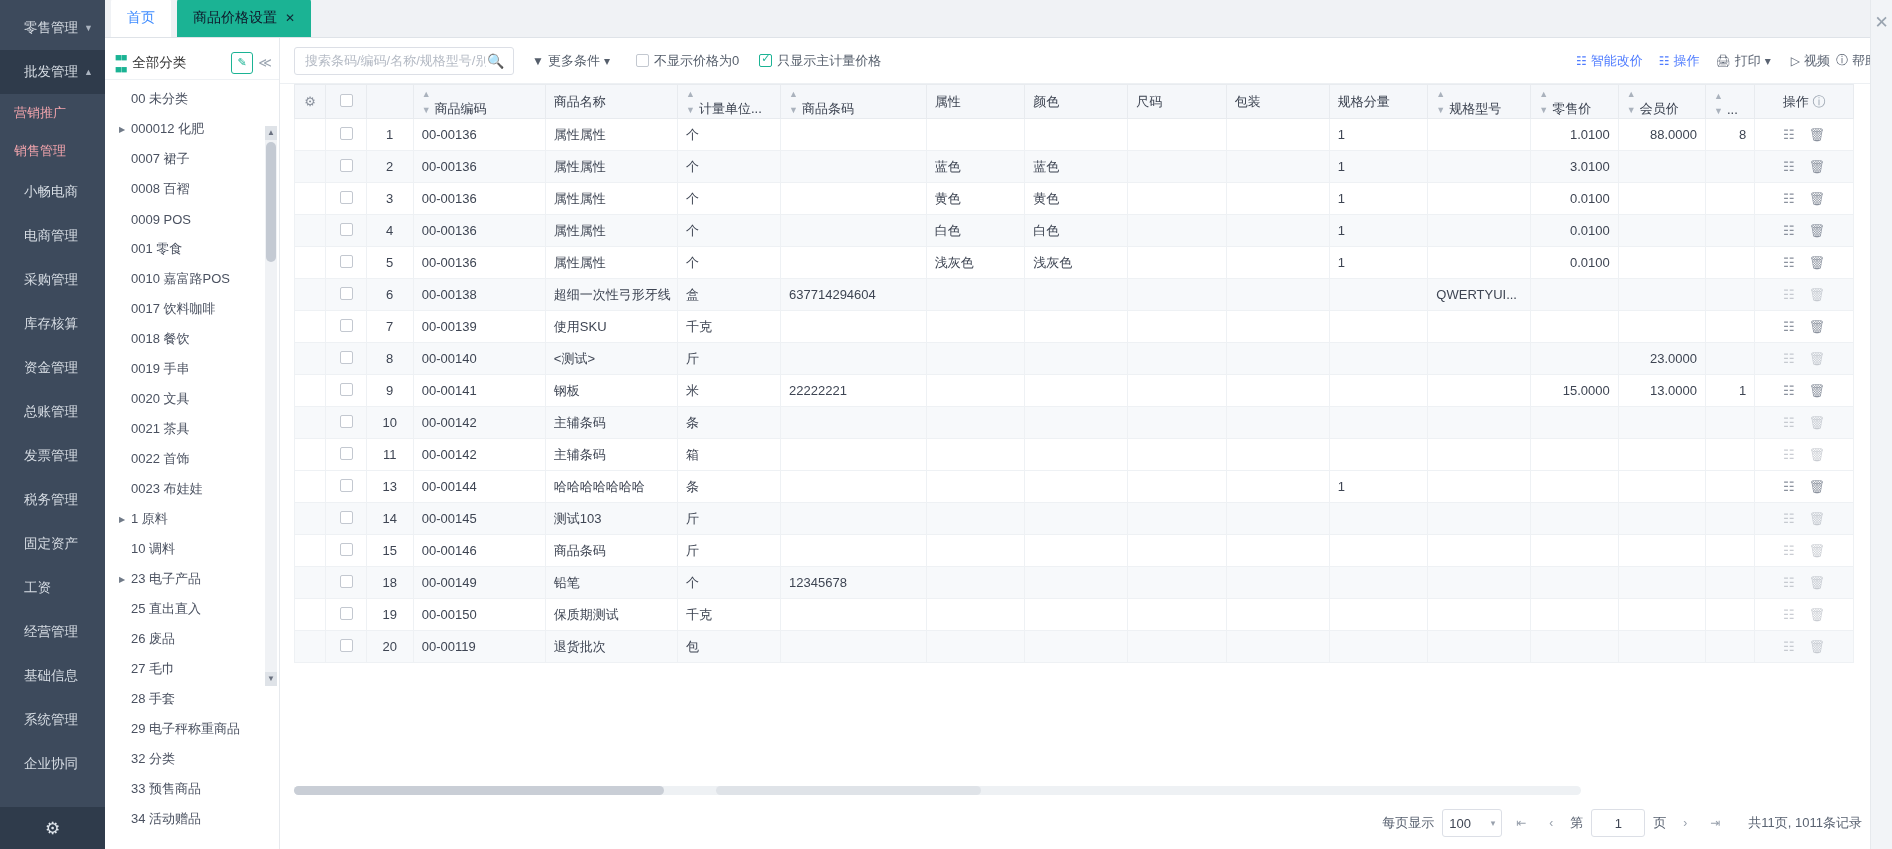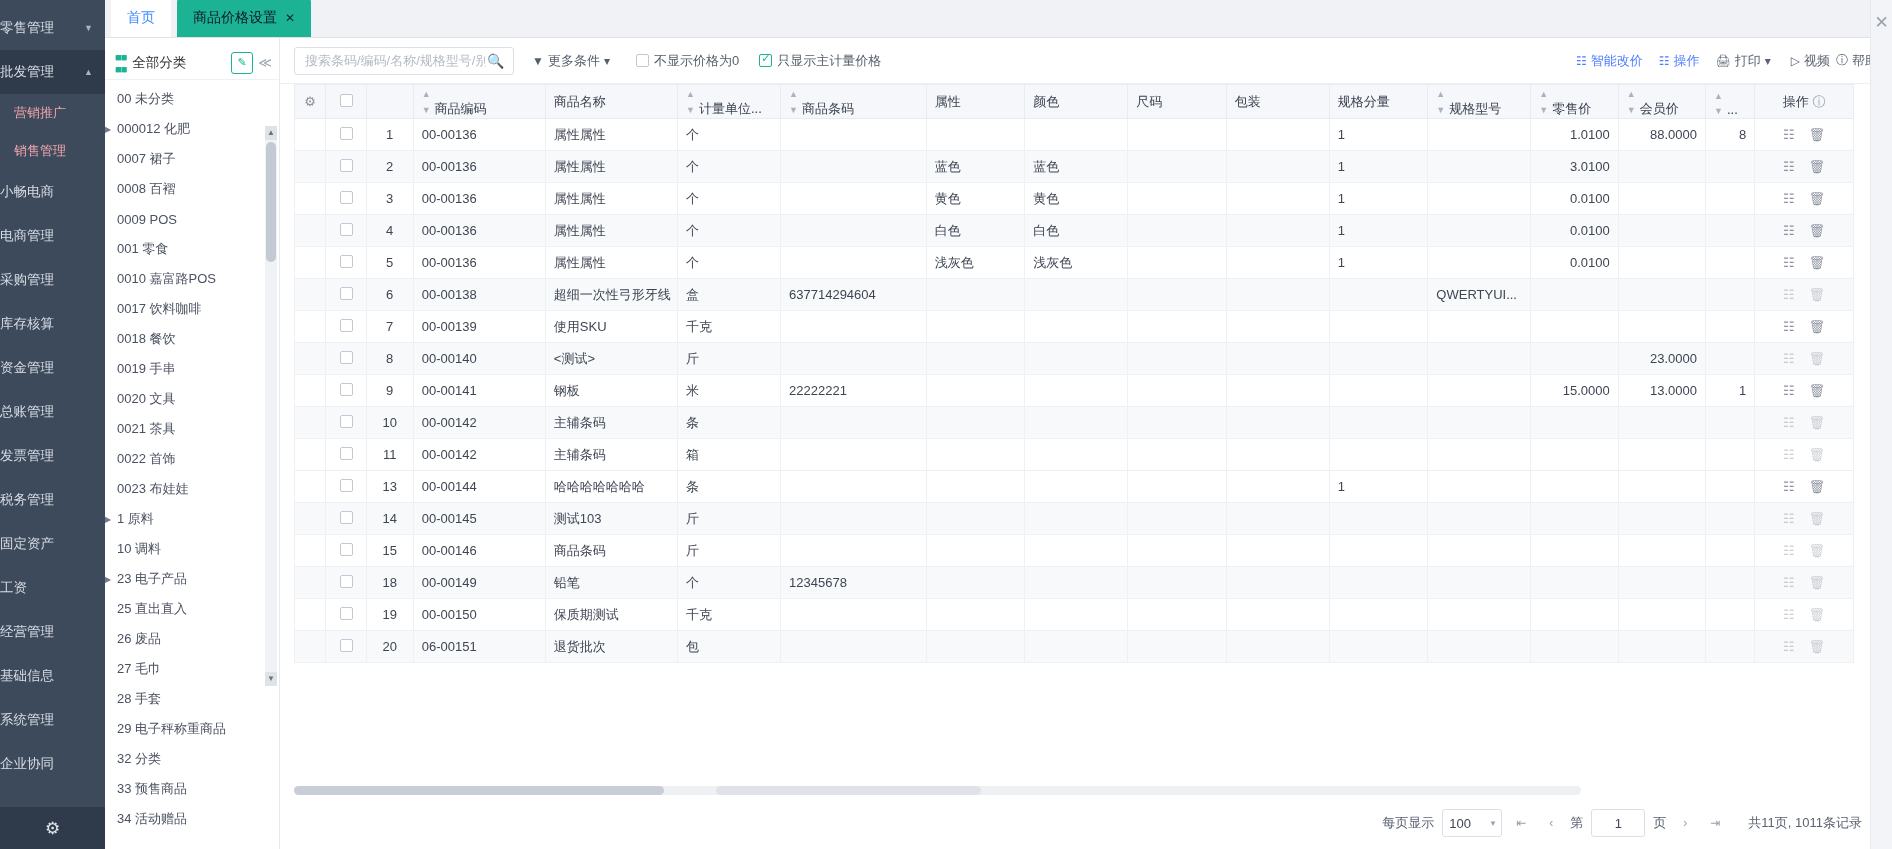--- a/index.html
+++ b/index.html
@@ -18,21 +18,21 @@
   .leftnav {
     width: 105px; flex: 0 0 105px; height: 849px;
     background: #3d4a5c;
     color: #c8cfd8;
     position: relative;
     overflow: hidden;
   }
   .ln-top { height: 6px; }
   .ln-item {
     height: 44px; display: flex; align-items: center;
-    padding-left: 0; font-size: 13.5px; color: #d7dde4;
+    padding-left: 24px; font-size: 13.5px; color: #d7dde4;
     position: relative;
   }
   .ln-item.active { background: #2f3b4b; }
   .ln-item .caret { margin-left: auto; margin-right: 12px; font-size: 9px; color: #aab3bf; }
   .ln-sub {
     height: 38px; display: flex; align-items: center;
     padding-left: 14px; font-size: 13px; color: #f0a0a8;
     background: #3d4a5c;
   }
   .ln-sub.pink { color: #f3a5ad; }
@@ -78,20 +78,21 @@
   .cats-head .label { font-size: 13.5px; color: #333; flex: 1; }
   .cats-head .edit-btn {
     width: 22px; height: 22px; border: 1px solid #1bb394; border-radius: 3px;
     color: #1bb394; display: flex; align-items: center; justify-content: center; font-size: 11px;
     margin-right: 4px;
   }
   .cats-head .collapse { color: #9aa4b0; font-size: 13px; width: 16px; text-align:center;}
   .cats-list { flex: 1; overflow: hidden; padding-top: 4px; position: relative; }
   .cat-row {
     height: 30px; display: flex; align-items: center; font-size: 13px; color: #4a5160;
+    padding-left: 14px;
   }
   .cat-row .arrow { width: 12px; font-size: 8px; color: #707a88; }
   .cat-row .noarrow { width: 12px; }
   .cat-scroll {
     position: absolute; right: 2px; top: 46px; width: 12px; height: 560px;
     background: #f0f2f5; border-radius: 6px;
   }
   .cat-scroll .up, .cat-scroll .down {
     position: absolute; left: 0; width: 12px; height: 14px; background: #dfe3e8;
     color: #6b7280; font-size: 8px; text-align: center; line-height: 14px;
@@ -864,21 +865,21 @@
                     <span class="opicons" style="opacity:.45">
                       <span>☷</span>
                       <span>🗑</span>
                     </span>
                   </td>
                 </tr>
                 <tr class="alt">
                   <td class="c"></td>
                   <td class="c"><span class="cellchk"></span></td>
                   <td class="c">20</td>
-                  <td>06-00151</td>
+                  <td>00-00119</td>
                   <td>退货批次</td>
                   <td>包</td>
                   <td></td>
                   <td></td>
                   <td></td>
                   <td></td>
                   <td></td>
                   <td></td>
                   <td></td>
                   <td class="r"></td>

